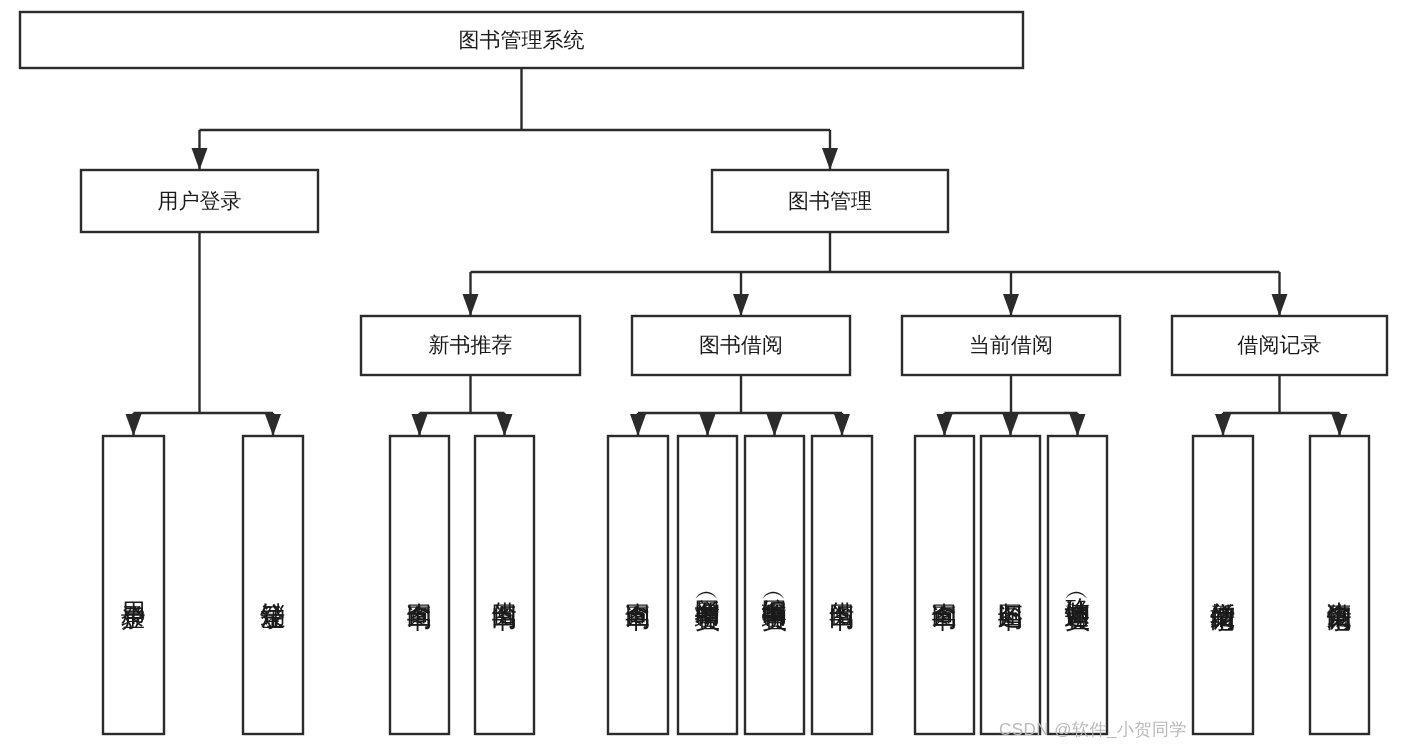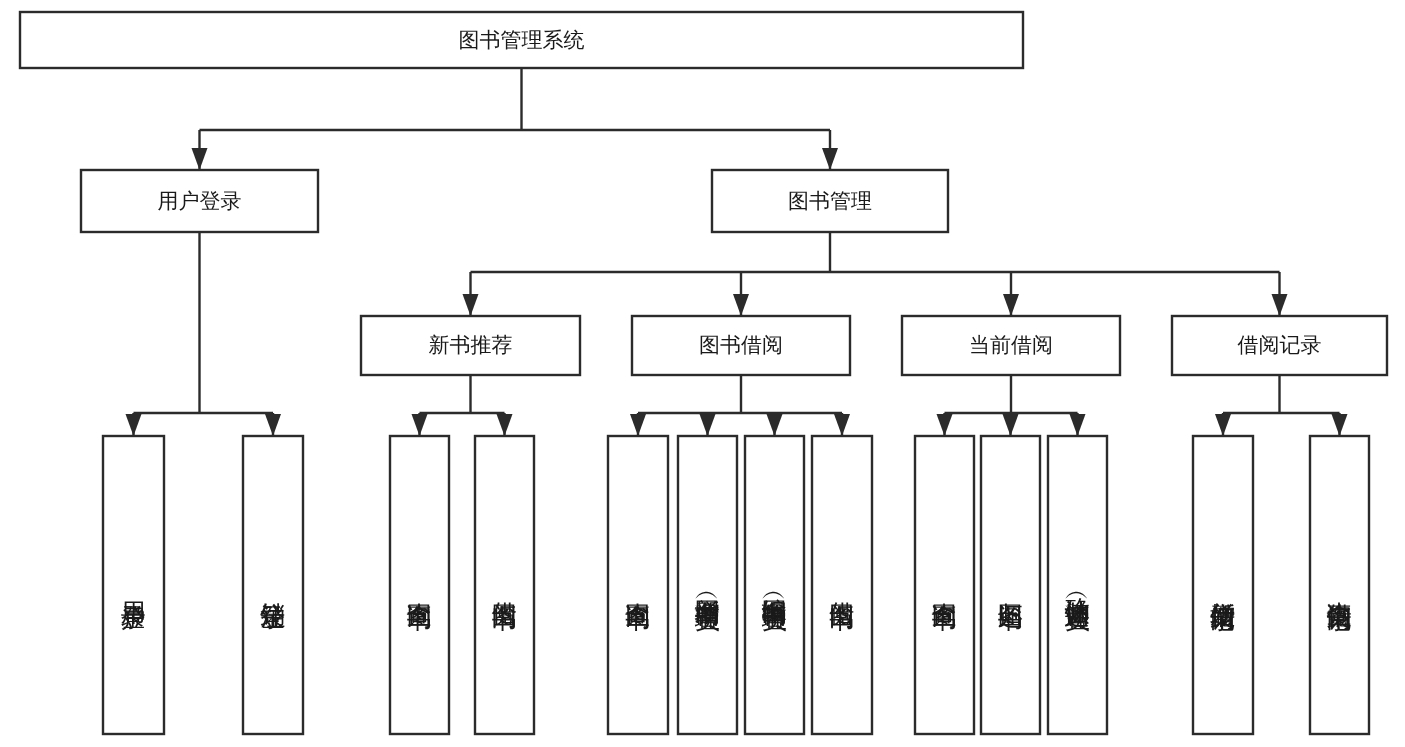--- a/index.html
+++ b/index.html
@@ -176,13 +176,14 @@
       <div class="node-label-v" style="left: 678px; top: 436px; width: 59px; height: 298px;">新增图书（管理员）</div>
       <div class="node-label-v" style="left: 745px; top: 436px; width: 59px; height: 298px;">编辑图书（管理员）</div>
       <div class="node-label-v" style="left: 812px; top: 436px; width: 60px; height: 298px;">借阅图书</div>
       <div class="node-label-v" style="left: 915px; top: 436px; width: 59px; height: 298px;">查询图书</div>
       <div class="node-label-v" style="left: 981px; top: 436px; width: 59px; height: 298px;">归还图书</div>
       <div class="node-label-v" style="left: 1048px; top: 436px; width: 59px; height: 298px;">确认归还（管理员）</div>
       <div class="node-label-v" style="left: 1193px; top: 436px; width: 60px; height: 298px;">新增借阅记录</div>
       <div class="node-label-v" style="left: 1310px; top: 436px; width: 59px; height: 298px;">查询借阅记录</div>
     </div>
 
+  <div class="watermark">CSDN @软件_小贺同学</div>
 </div>
 
 </body></html>

